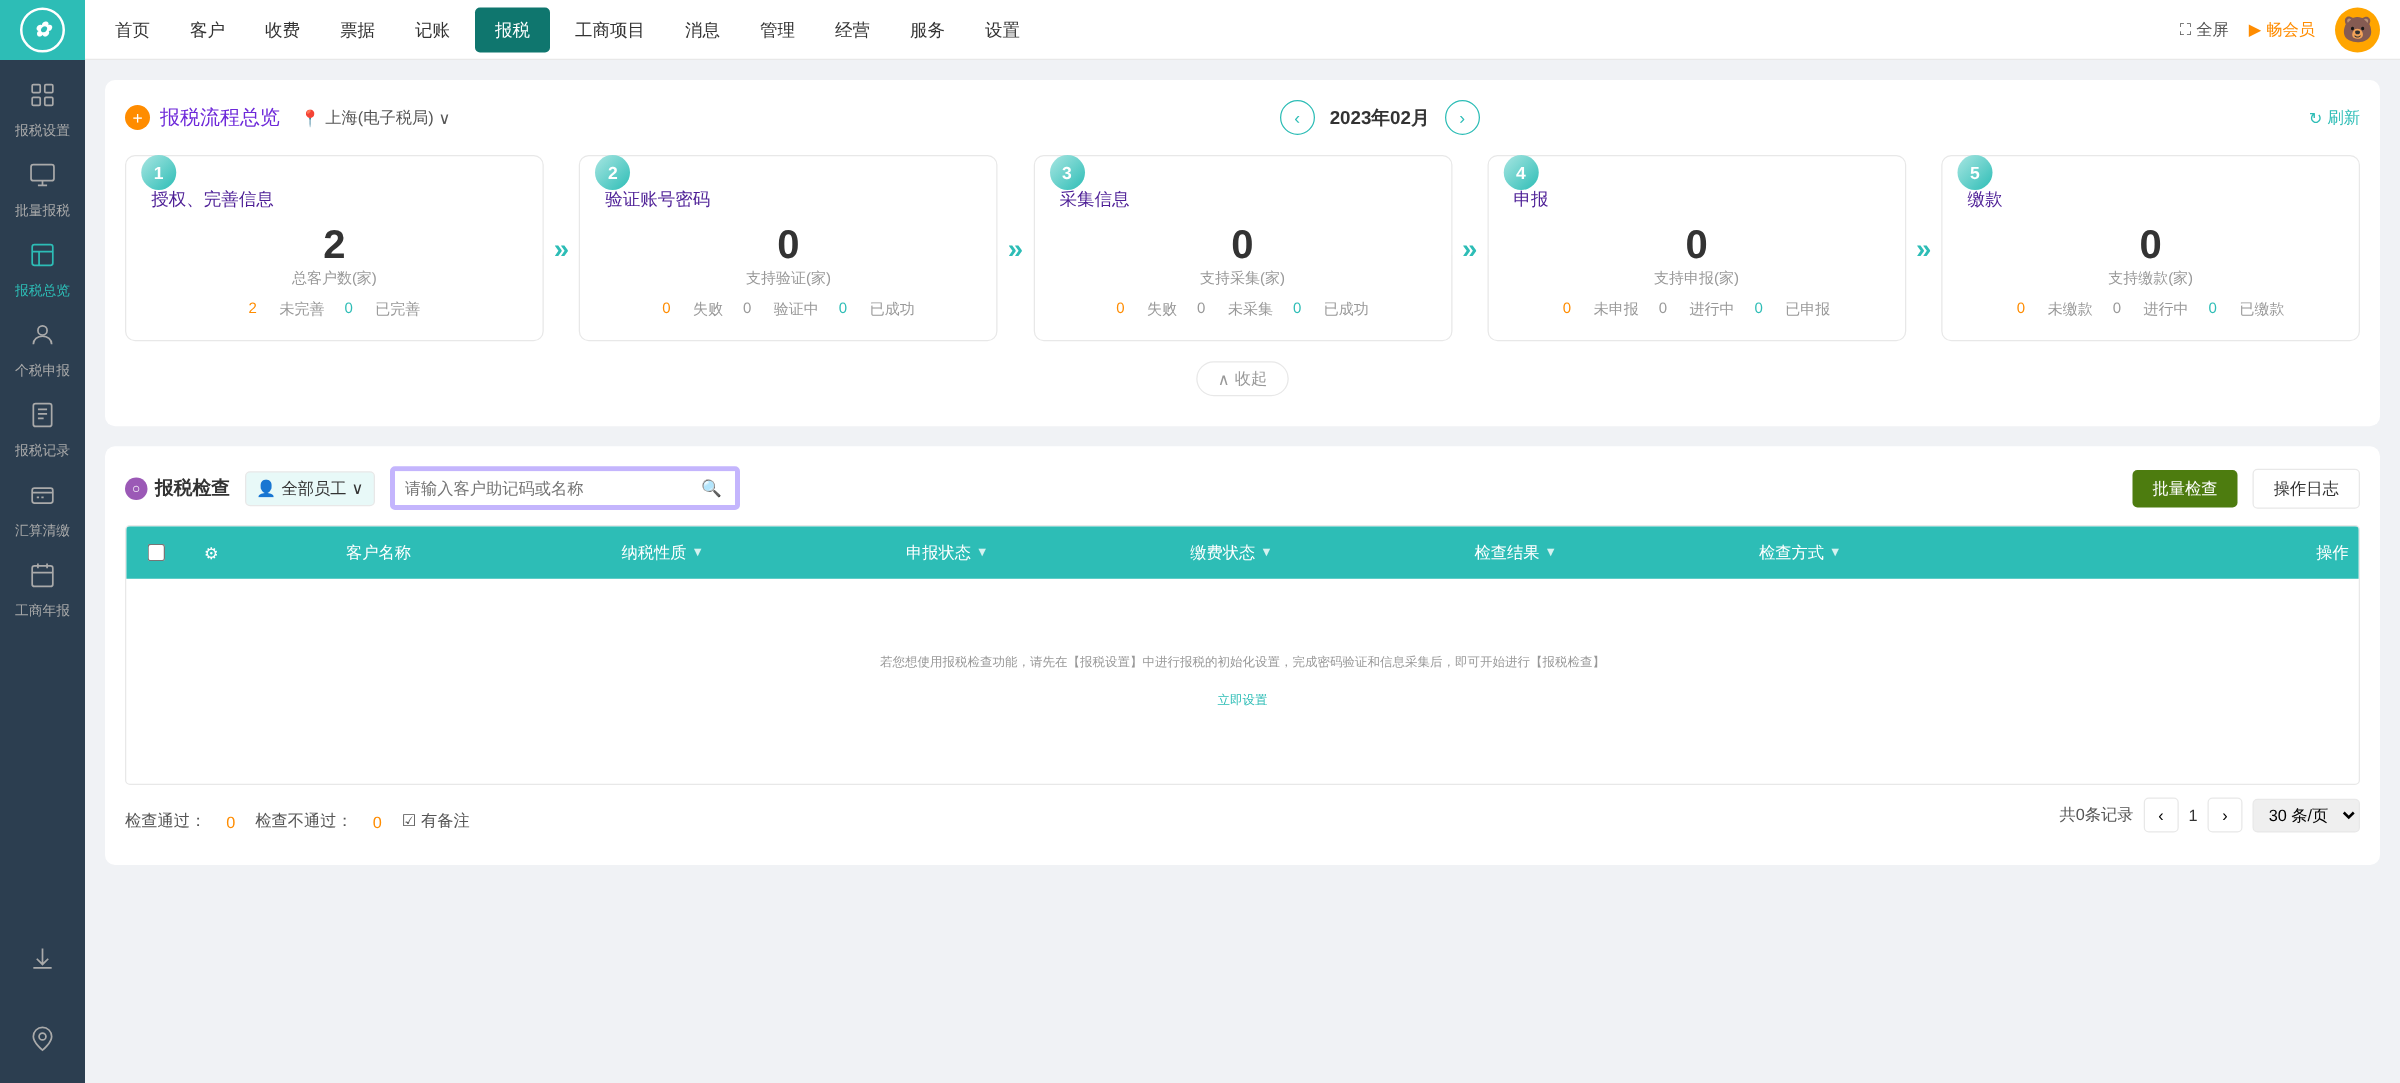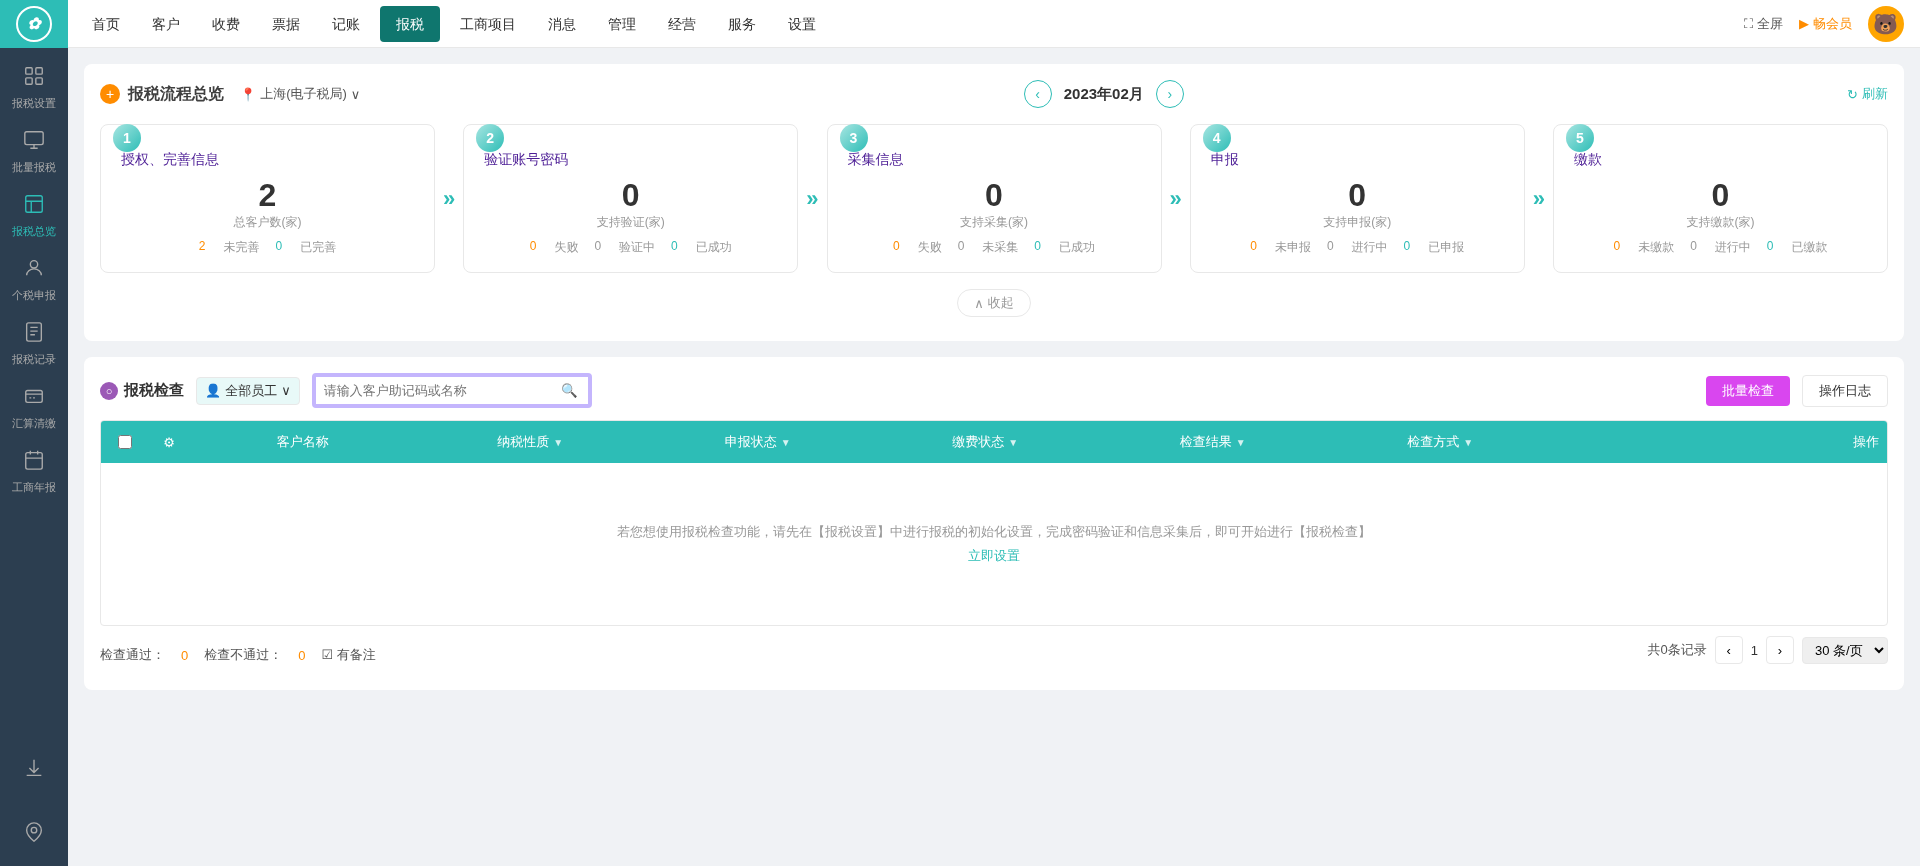--- a/index.html
+++ b/index.html
@@ -71,21 +71,21 @@
     }
 
     
     .overview-panel {
       background: #fff; border-radius: 8px; padding: 16px; margin-bottom: 16px;
     }
     .panel-header {
       display: flex; align-items: center; gap: 8px; margin-bottom: 16px;
     }
     .panel-title {
-      font-size: 16px; font-weight: bold; color: #404040;
+      font-size: 16px; font-weight: normal; color: #6d28d9;
     }
     .panel-title-icon {
       width: 20px; height: 20px; background: #ff8c00; border-radius: 50%;
       display: flex; align-items: center; justify-content: center; color: #fff; font-size: 14px;
     }
     .location-selector {
       display: flex; align-items: center; gap: 4px; color: #555; cursor: pointer; font-size: 13px;
       margin-left: 8px;
     }
     .month-nav {
@@ -160,42 +160,42 @@
       display: flex; align-items: center; border: 4px solid #c4b5fd; border-radius: 4px; overflow: hidden;
       flex: 1; max-width: 280px;
     }
     .search-input {
       border: none; outline: none; padding: 6px 8px; flex: 1; font-size: 13px; color: #999;
     }
     .search-btn {
       background: #fff; border: none; padding: 6px 10px; cursor: pointer; color: #999;
     }
     .batch-check-btn {
-      margin-left: auto; background: #d946ef; color: #fff; border: none; border-radius: 4px;
+      margin-left: auto; background: #4d7c0f; color: #fff; border: none; border-radius: 4px;
       padding: 6px 16px; cursor: pointer; font-size: 13px;
     }
     .log-btn {
       background: #fff; color: #333; border: 1px solid #e8e8e8; border-radius: 4px;
       padding: 6px 16px; cursor: pointer; font-size: 13px;
     }
 
     
     .table-wrapper { border: 1px solid #e8e8e8; border-radius: 4px; overflow: hidden; position: relative; }
     .table-header {
       display: flex; background: #2dbdb6; color: #fff; font-size: 13px;
     }
     .th-checkbox { width: 48px; display: flex; align-items: center; justify-content: center; padding: 12px 0; flex-shrink: 0; }
     .th-gear { width: 40px; display: flex; align-items: center; justify-content: center; padding: 12px 0; flex-shrink: 0; }
     .th { flex: 1; padding: 12px 8px; text-align: center; display: flex; align-items: center; justify-content: center; gap: 4px; }
     .th-action { flex: 1.5; padding: 2px 8px; text-align: center; justify-content: flex-end; }
     .filter-icon { font-size: 10px; color: rgba(255,255,255,0.8); }
 
     .table-empty {
-      padding: 60px 20px; text-align: center; color: #999; font-size: 13px; min-height: 120px;
-      display: flex; flex-direction: column; align-items: center; justify-content: center; gap: 6px;
+      padding: 60px 20px; text-align: center; color: #999; font-size: 10px; min-height: 120px;
+      display: flex; flex-direction: column; align-items: center; justify-content: center; gap: 16px;
     }
     .setup-link { color: #2dbdb6; cursor: pointer; text-decoration: none; }
 
     
     .table-footer {
       display: flex; align-items: flex-end; padding: 10px 0; font-size: 13px; color: #555;
     }
     .footer-left { display: flex; align-items: center; gap: 16px; }
     .footer-right { margin-left: auto; display: flex; align-items: center; gap: 8px; }
     .stat-link { color: #ff8c00; cursor: pointer; }

